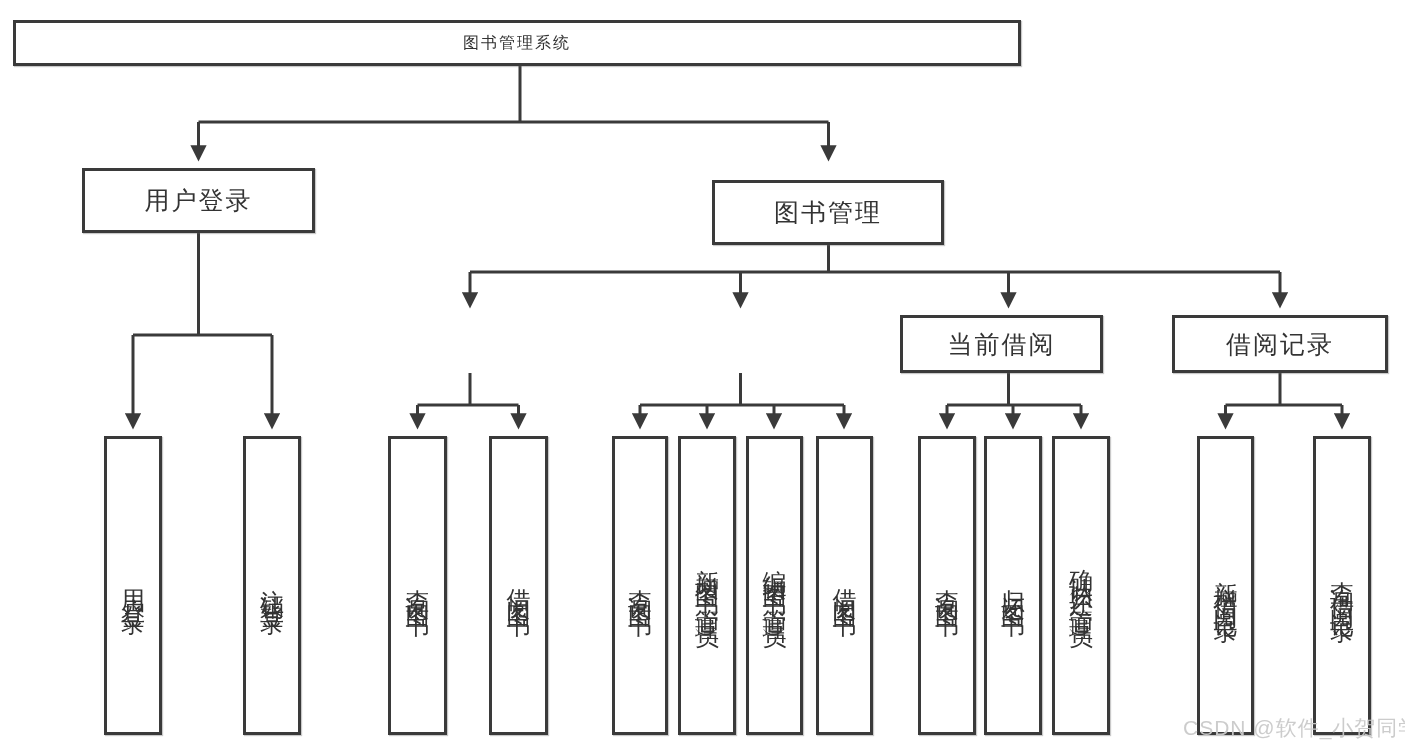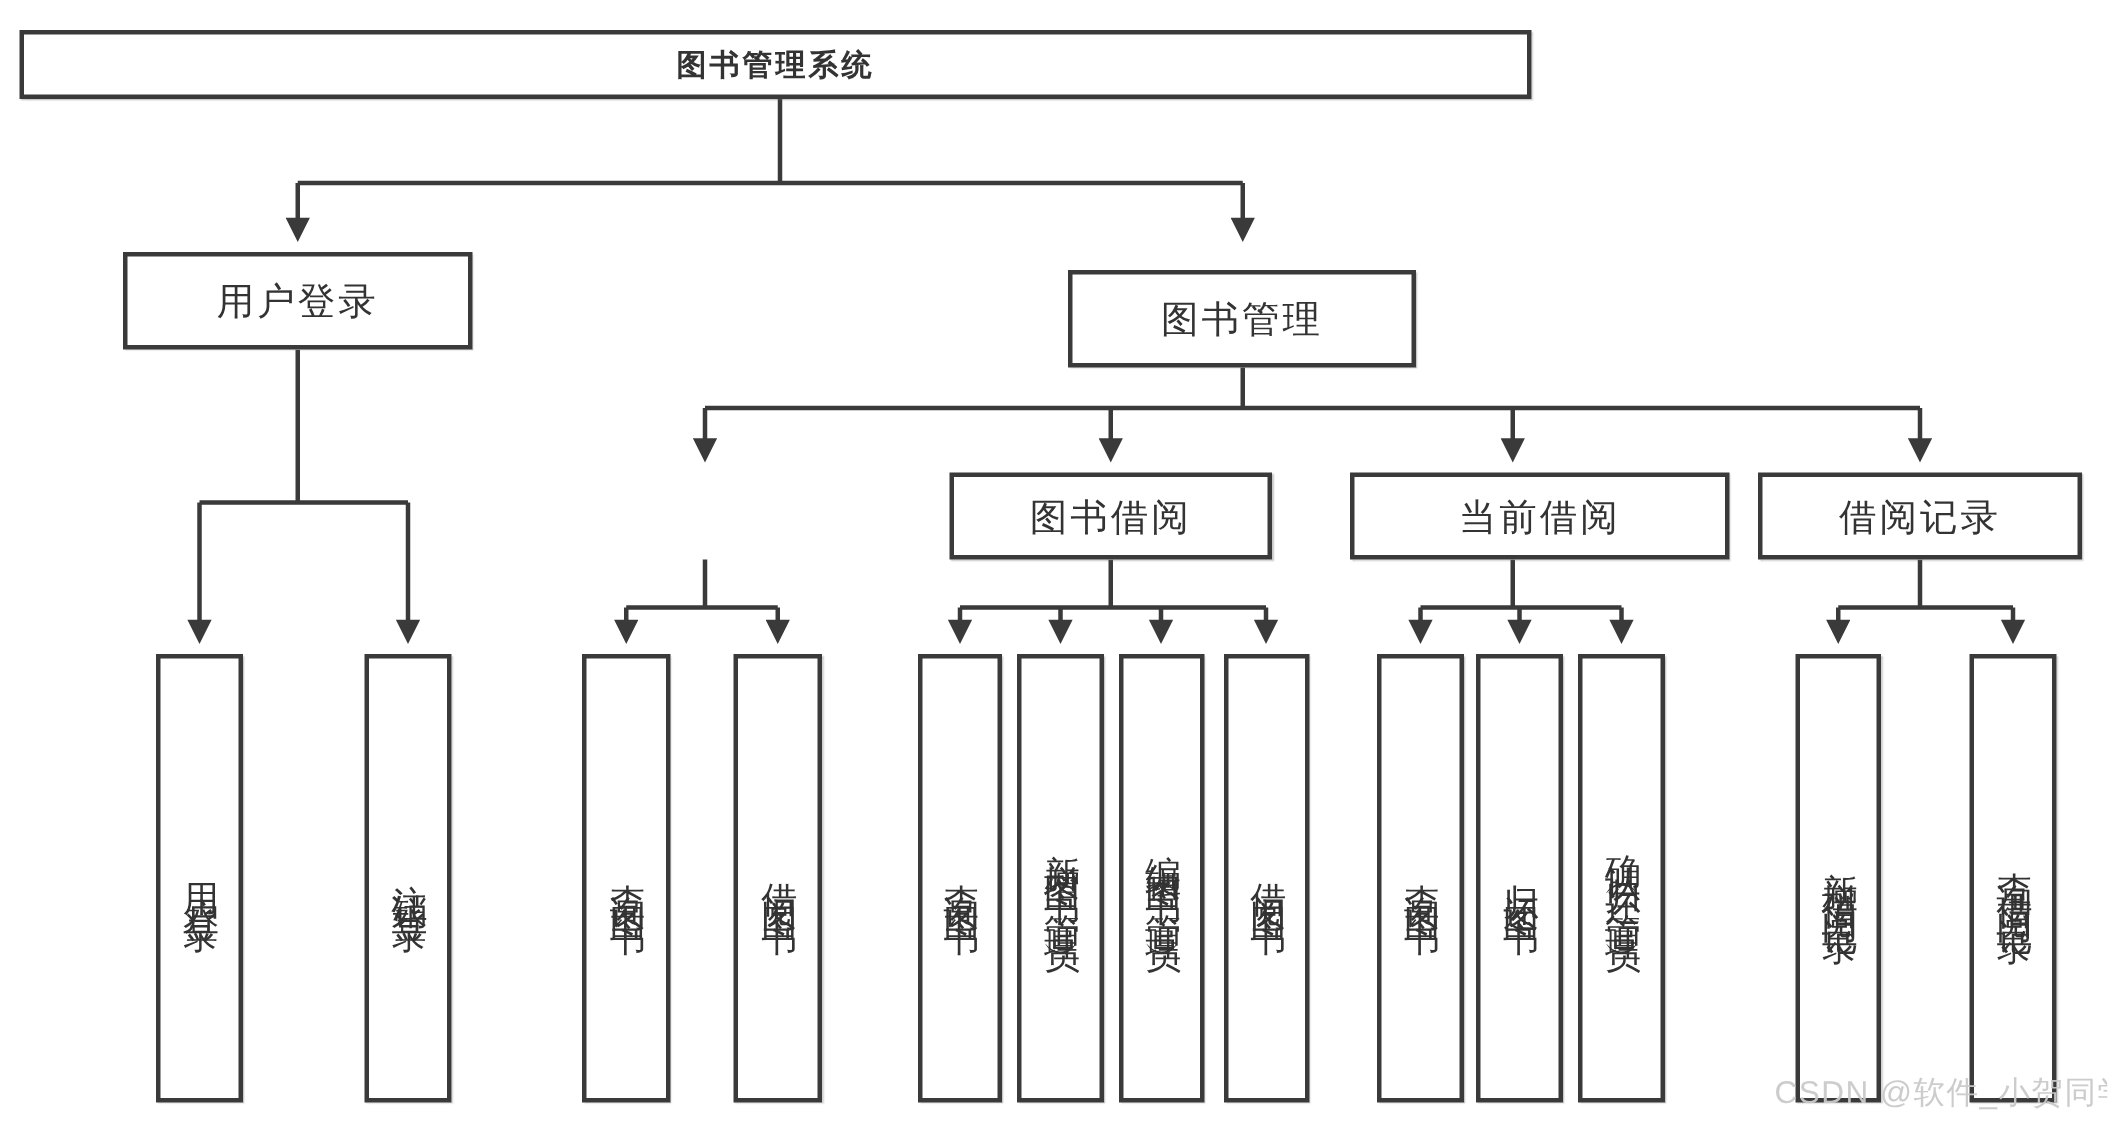--- a/index.html
+++ b/index.html
@@ -30,21 +30,21 @@
     display: flex;
     align-items: center;
     justify-content: center;
     color: #333333;
   }
   .hlabel {
     font-size: 25px;
     letter-spacing: 2px;
     white-space: nowrap;
   }
-  .root .hlabel { font-size: 20px; font-weight: bold; }
+  .root .hlabel { font-size: 16px; }
   .vlabel {
     writing-mode: vertical-lr;
     text-orientation: mixed;
     font-size: 24px;
     letter-spacing: 8px;
     line-height: 1;
   }
   .watermark {
     position: absolute;
     left: 1183px;
@@ -108,24 +108,21 @@
     <span class="hlabel">图书管理系统</span>
   </div>
 
   <div class="node" style="left:82px; top:168px; width:233px; height:65px;">
     <span class="hlabel">用户登录</span>
   </div>
   <div class="node" style="left:712px; top:180px; width:232px; height:65px;">
     <span class="hlabel">图书管理</span>
   </div>
 
-  <div class="node" style="left:633px; top:315px; width:215px; height:58px;">
-    <span class="hlabel">图书借阅</span>
-  </div>
-  <div class="node" style="left:900px; top:315px; width:253px; height:58px;">
+  <div class="node" style="left:900px; top:315px; width:203px; height:58px;">
     <span class="hlabel">当前借阅</span>
   </div>
   <div class="node" style="left:1172px; top:315px; width:216px; height:58px;">
     <span class="hlabel">借阅记录</span>
   </div>
 
   <div class="node" style="left:104px; top:436px; width:58px; height:299px;">
     <span class="vlabel">用户登录</span>
   </div>
   <div class="node" style="left:243px; top:436px; width:58px; height:299px;">

